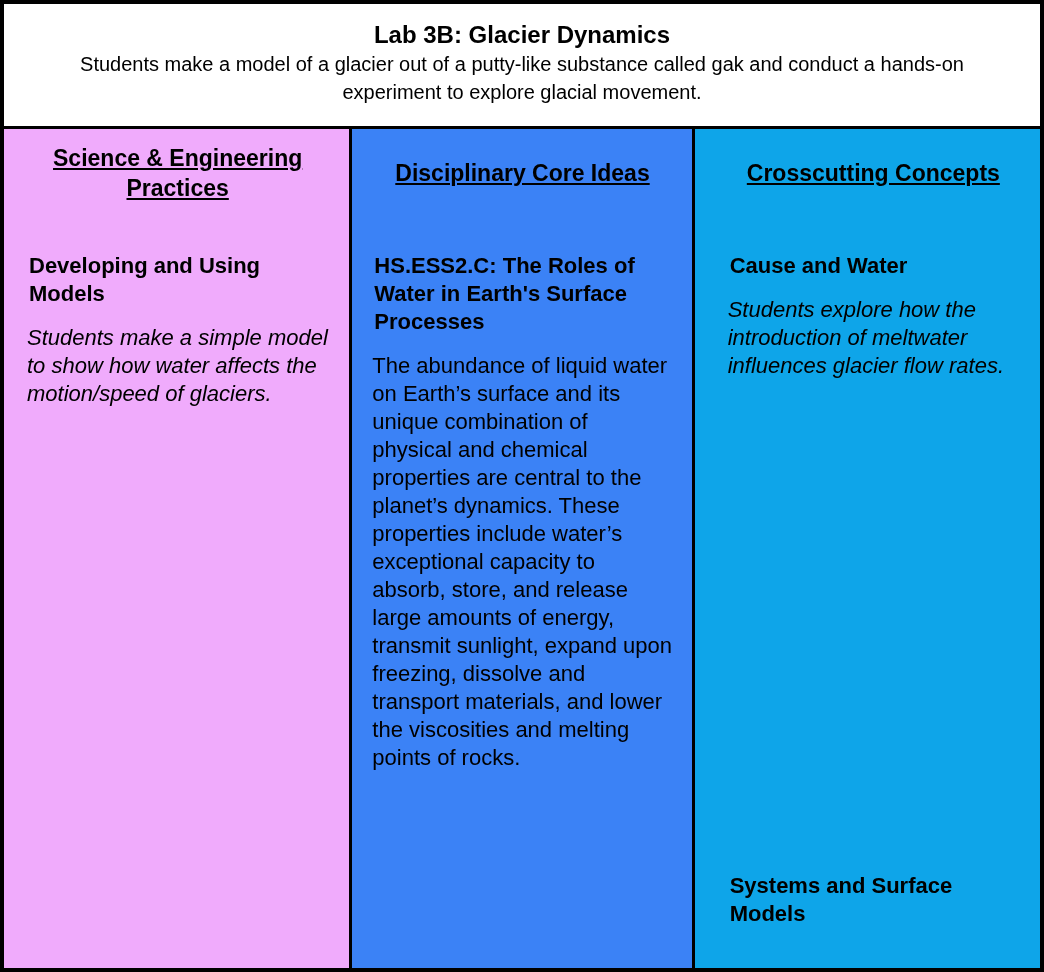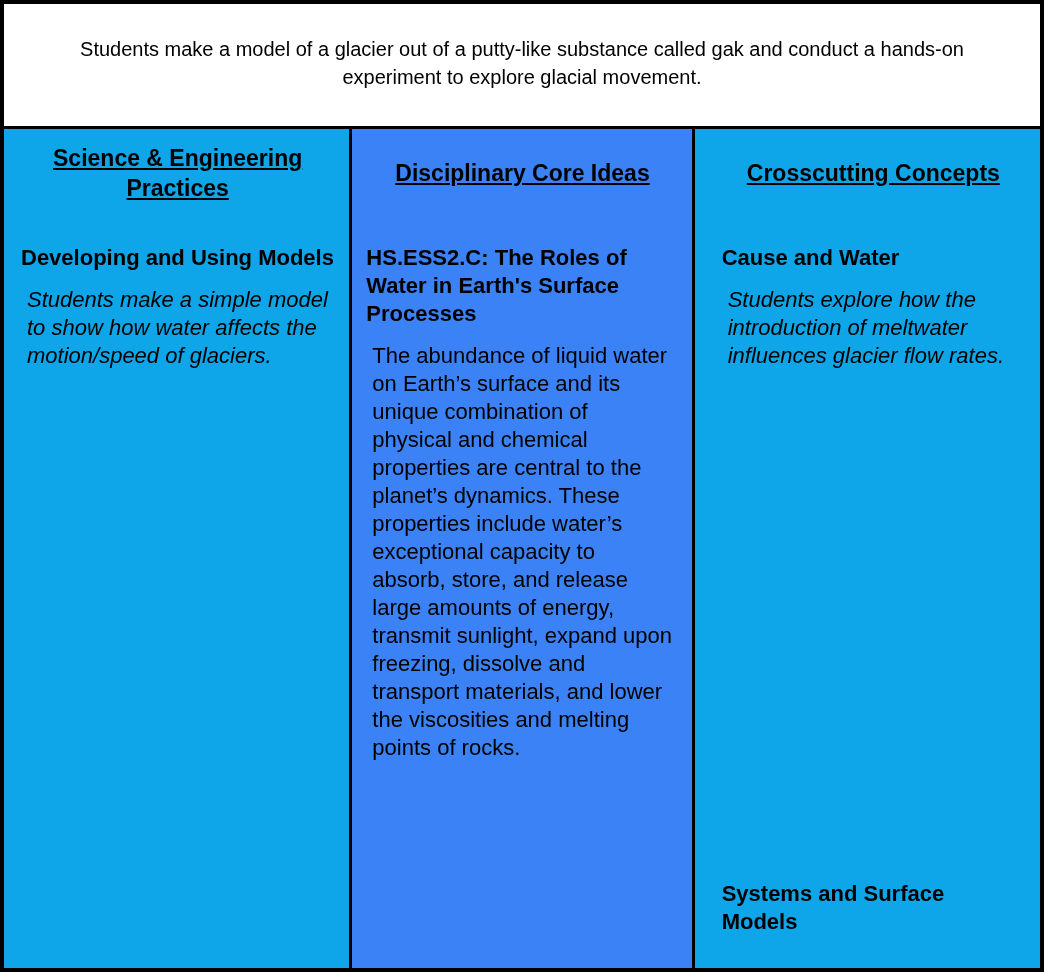--- a/index.html
+++ b/index.html
@@ -53,21 +53,21 @@
     display: grid;
     grid-template-columns: 1fr 1fr 1fr;
   }
   .col {
     box-sizing: border-box;
     overflow: hidden;
     display: flex;
     flex-direction: column;
     padding: 0 7px 24px 9px;
   }
-  .col-practices   { background: #0ea5e9; }
+  .col-practices   { background: #f0abfc; }
   .col-core        { background: #3b82f6; border-left: 3px solid #000000; border-right: 3px solid #000000; padding-left: 6px; padding-right: 5px; }
   .col-crosscutting{ background: #0ea5e9; padding-left: 19px; }
   .col-head {
     flex: 0 0 88px;
     display: flex;
     align-items: center;
     justify-content: center;
     text-align: center;
   }
   .col-head-text {
@@ -80,36 +80,37 @@
   .col-content {
     flex: 1 1 auto;
     min-height: 0;
     padding-top: 19px;
     font-size: 22px;
     line-height: 28px;
     display: flex;
     flex-direction: column;
   }
   .block-head {
-    margin: 8px;
+    margin: 16px;
     font-weight: bold;
   }
   .block-body {
     margin: 14px;
   }
   .italic { font-style: italic; }
   .block-bottom { margin-top: auto; }
   .narrow { max-width: 305px; }
 </style>
 </head>
 <body>
 
 <div class="doc">
 
   <header class="doc-header">
+    <h1 class="doc-title">Lab 3B: Glacier Dynamics</h1>
     <p class="doc-desc">Students make a model of a glacier out of a putty-like substance called gak and conduct a hands-on experiment to explore glacial movement.</p>
   </header>
 
   <div class="columns">
 
     <section class="col col-practices">
       <div class="col-head">
         <span class="col-head-text">Science &amp; Engineering Practices</span>
       </div>
       <div class="col-content">

